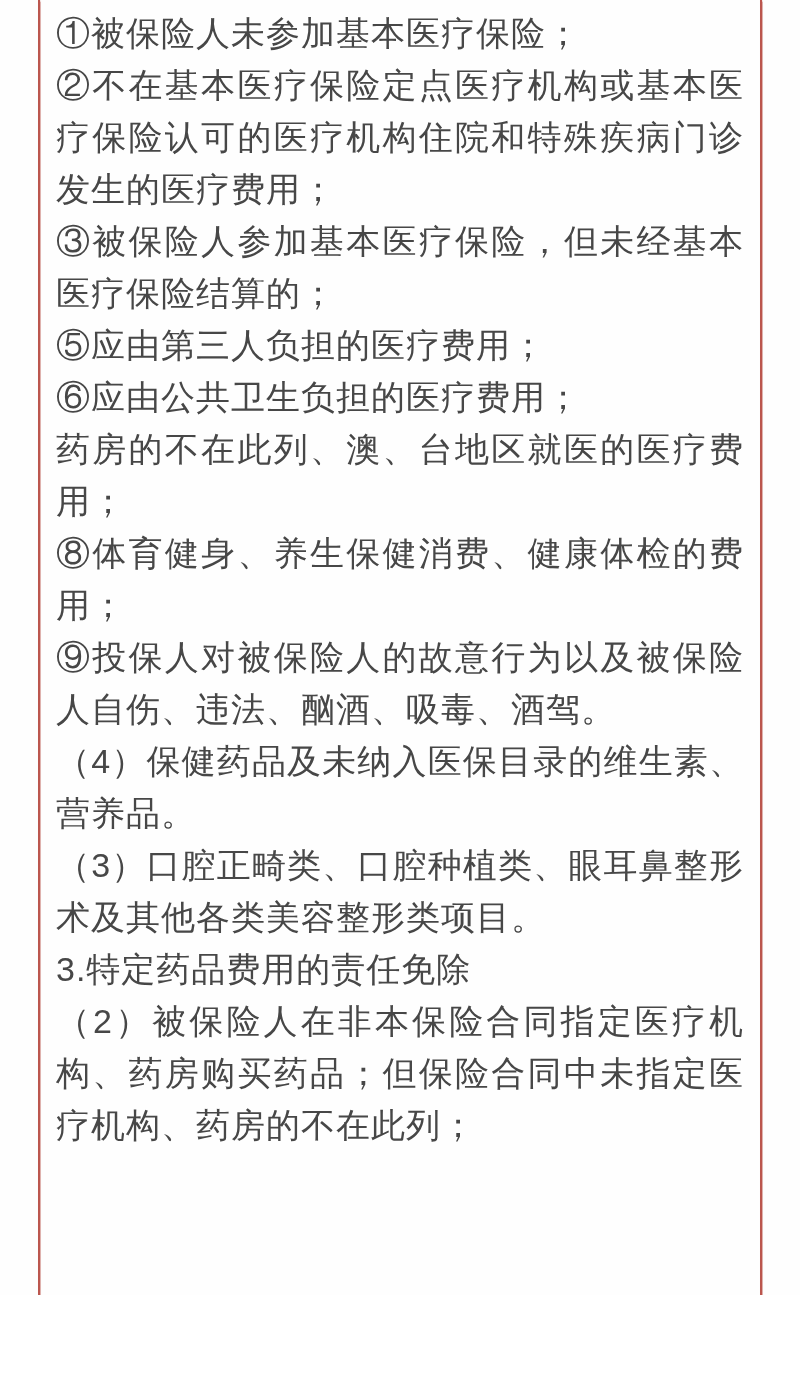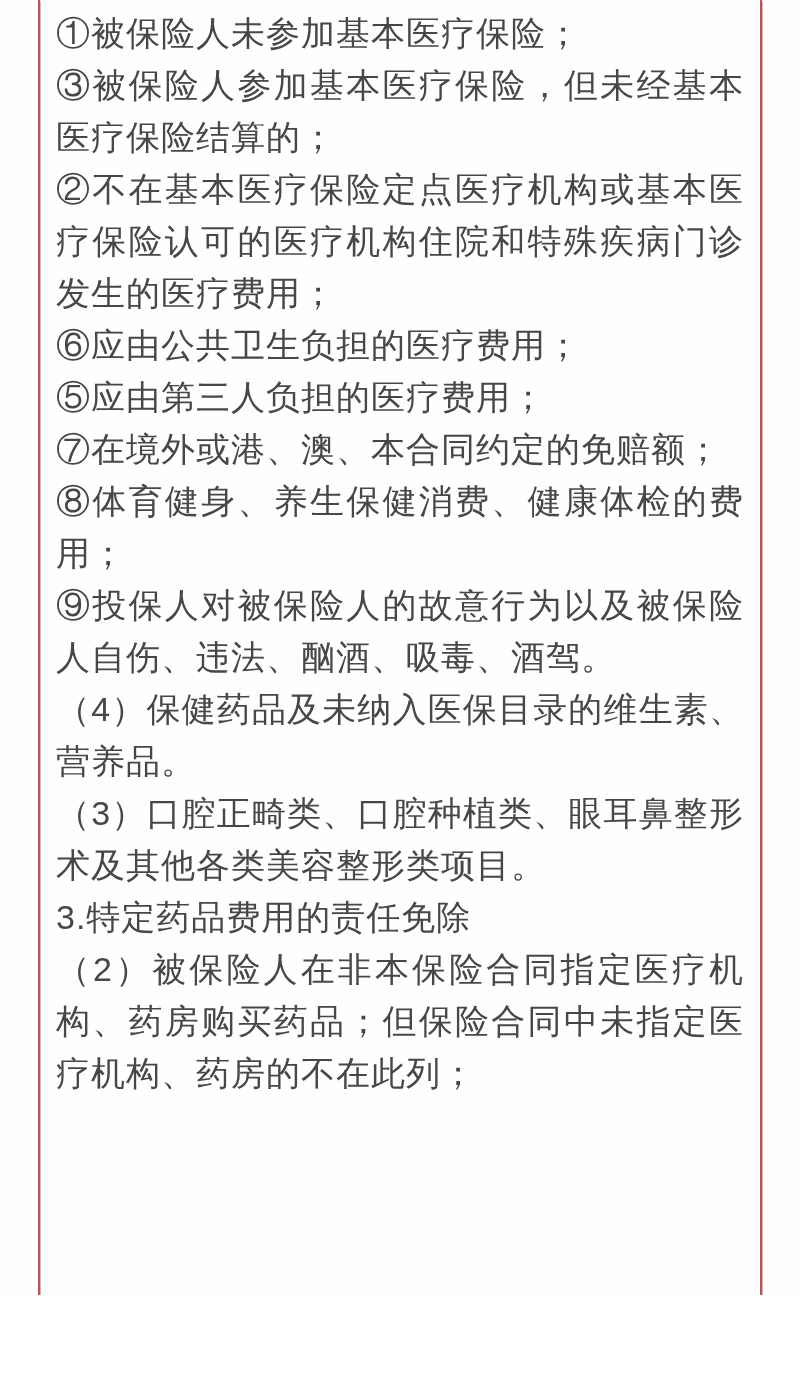--- a/index.html
+++ b/index.html
@@ -52,25 +52,25 @@
 </style>
 </head>
 <body>
 
 <div class="page">
   <div class="accent-line left"></div>
   <div class="accent-line right"></div>
 
   <div class="content">
     <p>①被保险人未参加基本医疗保险；</p>
+    <p>②不在基本医疗保险定点医疗机构或基本医疗保险认可的医疗机构住院和特殊疾病门诊发生的医疗费用；</p>
     <p>③被保险人参加基本医疗保险，但未经基本医疗保险结算的；</p>
-    <p>②不在基本医疗保险定点医疗机构或基本医疗保险认可的医疗机构住院和特殊疾病门诊发生的医疗费用；</p>
+    <p>⑤应由第三人负担的医疗费用；</p>
     <p>⑥应由公共卫生负担的医疗费用；</p>
-    <p>⑤应由第三人负担的医疗费用；</p>
-    <p>⑦在境外或港、澳、本合同约定的免赔额；</p>
+    <p>药房的不在此列、澳、台地区就医的医疗费用；</p>
     <p>⑧体育健身、养生保健消费、健康体检的费用；</p>
     <p>⑨投保人对被保险人的故意行为以及被保险人自伤、违法、酗酒、吸毒、酒驾。</p>
     <p>（4）保健药品及未纳入医保目录的维生素、营养品。</p>
     <p>（3）口腔正畸类、口腔种植类、眼耳鼻整形术及其他各类美容整形类项目。</p>
     <p>3.特定药品费用的责任免除</p>
     <p>（2）被保险人在非本保险合同指定医疗机构、药房购买药品；但保险合同中未指定医疗机构、药房的不在此列；</p>
   </div>
 </div>
 
 </body></html>

